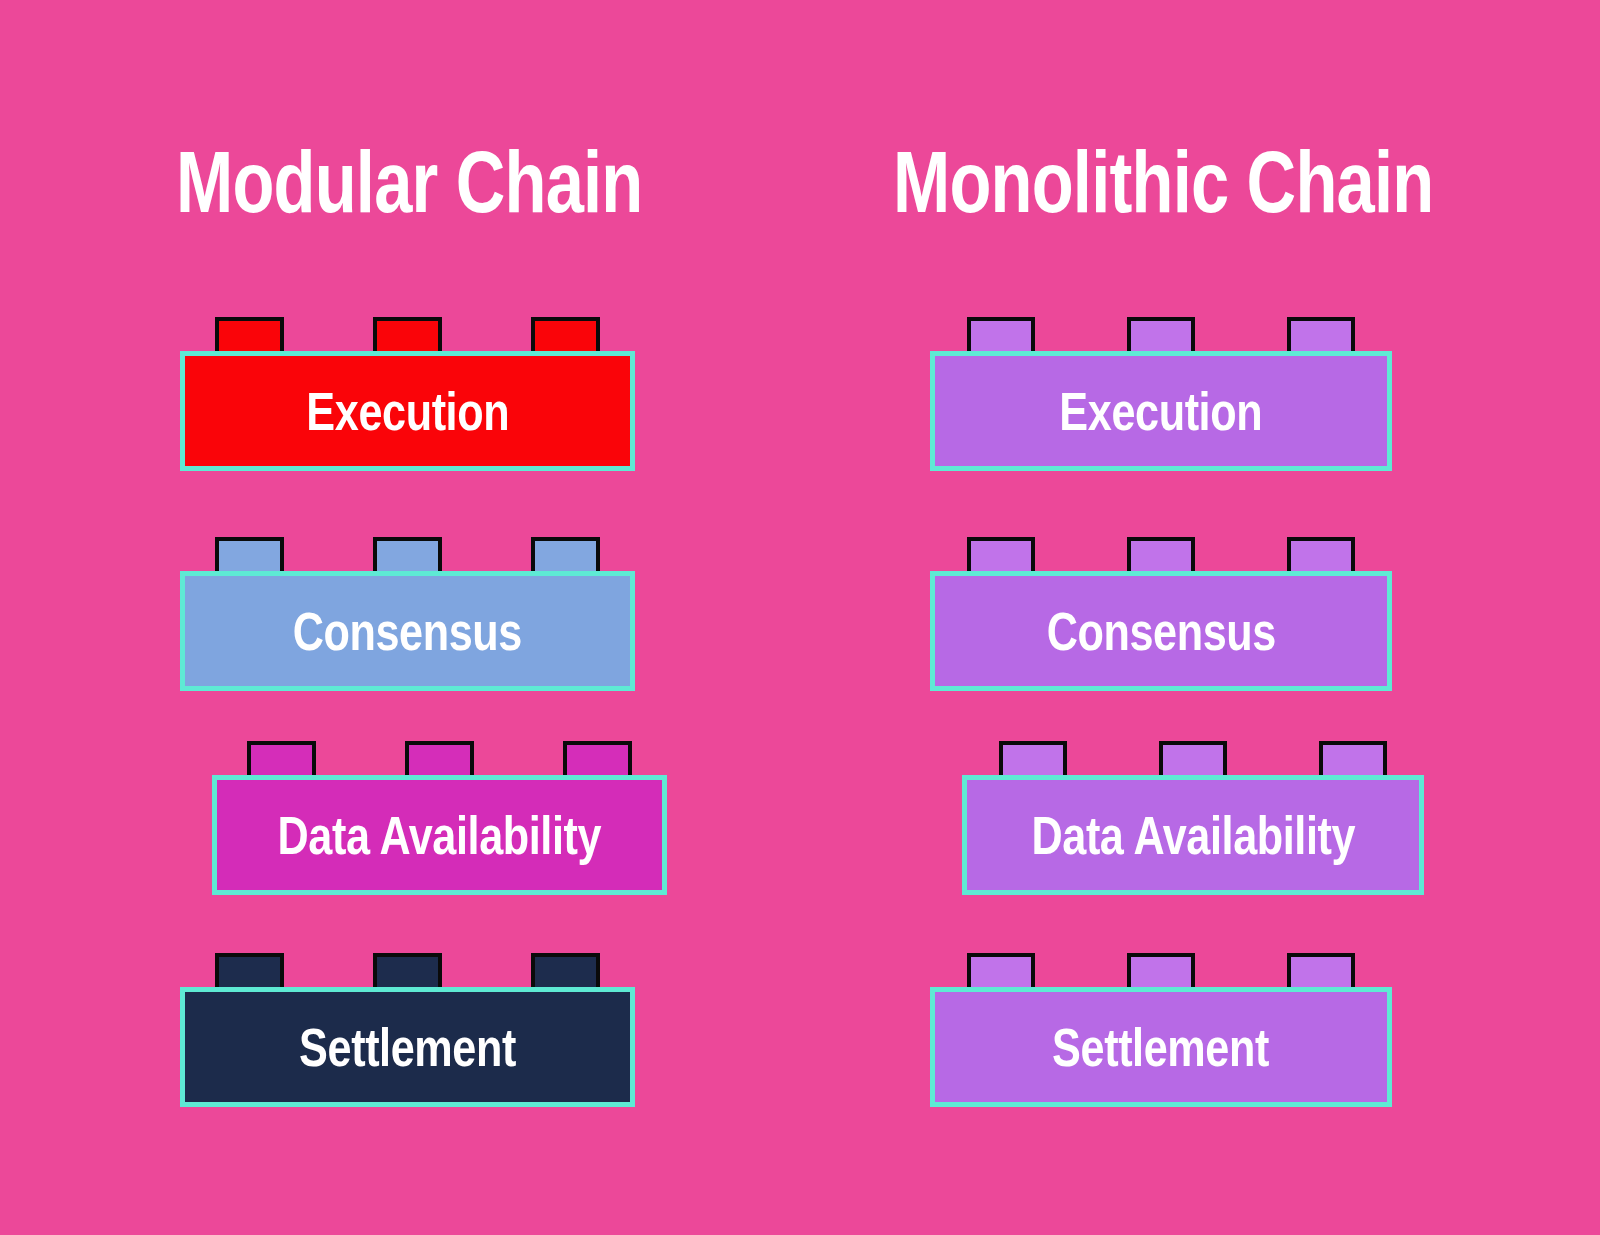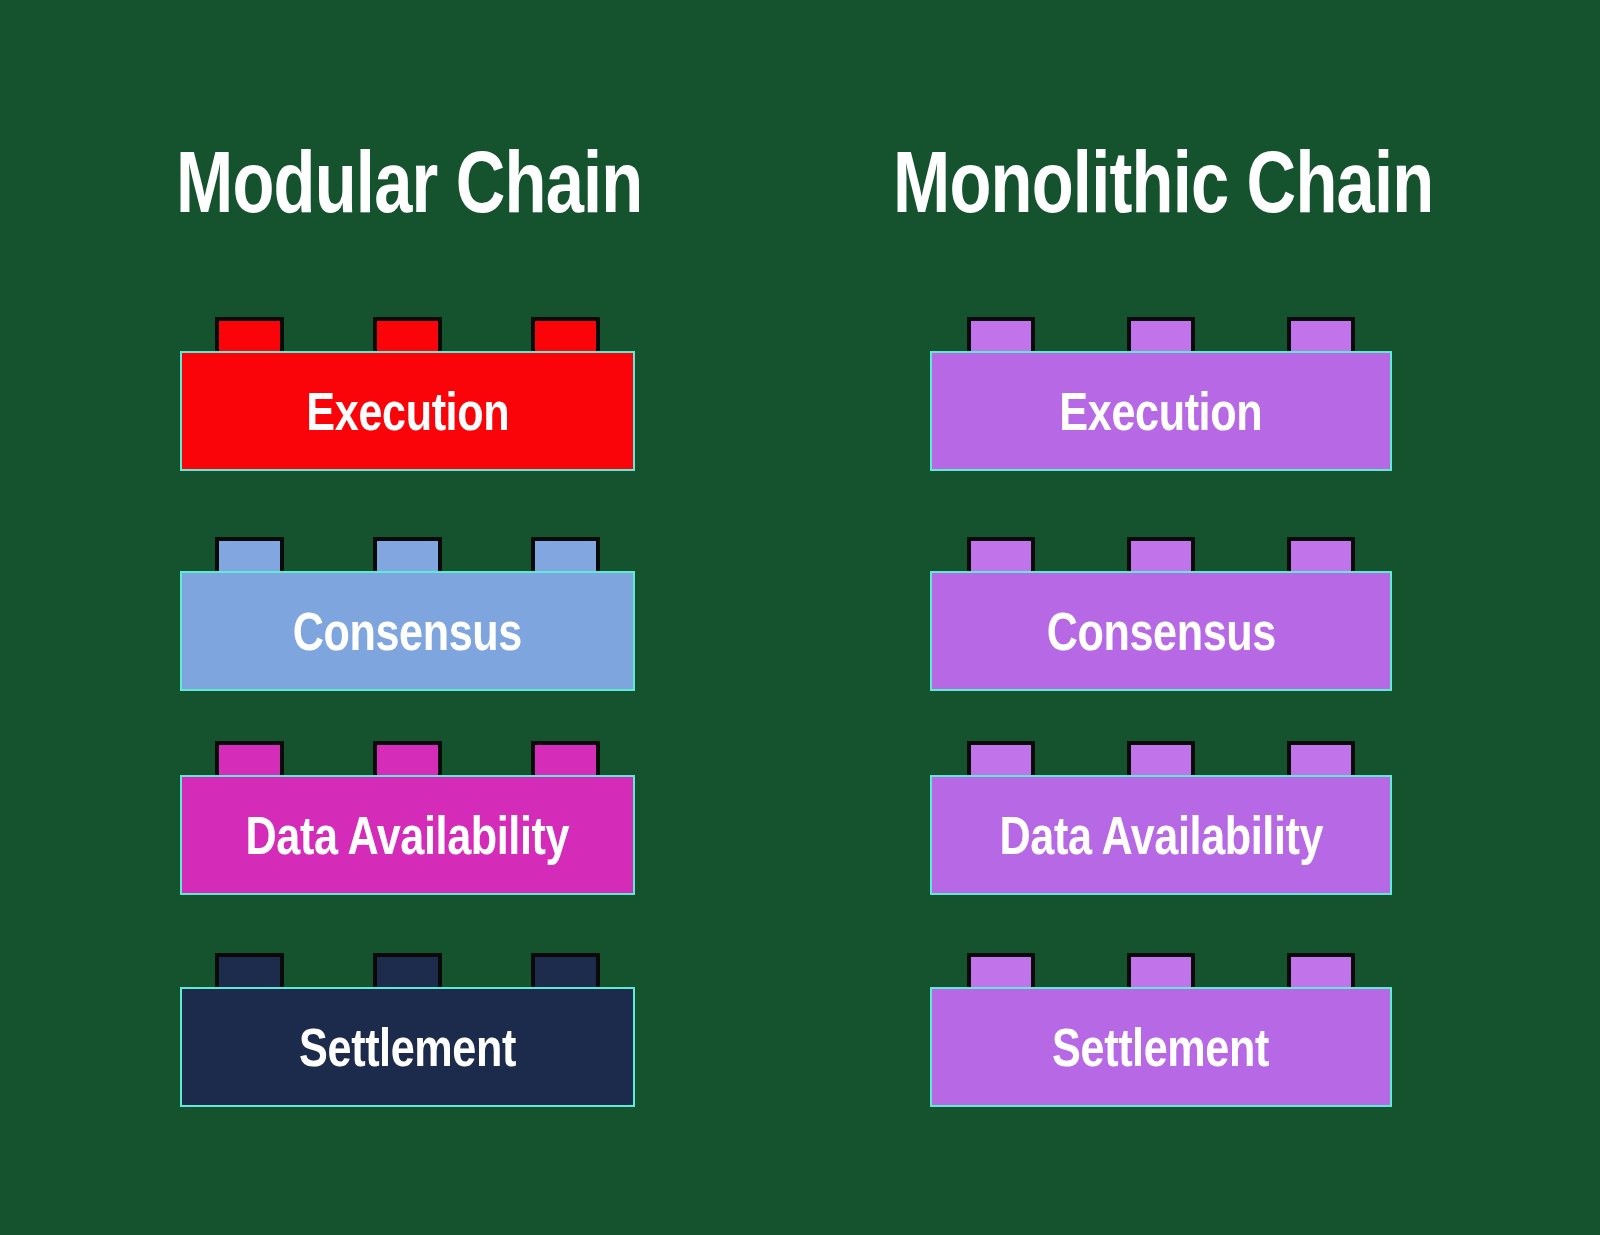--- a/index.html
+++ b/index.html
@@ -21,59 +21,59 @@
     transform-origin:left top;
   }
   .title-left{left:176px;}
   .title-right{left:893px;}
 
   .brick{position:absolute;}
   .col-left-brick{left:180px;width:455px;}
   .col-right-brick{left:930px;width:462px;}
   .row1{top:317px;}
   .row2{top:537px;}
-  .row3{top:741px;}
+  .row3{top:741px;margin-left:32px;}
   .row4{top:953px;text-align:right;}
 
   .studs{
     display:flex;
     justify-content:space-between;
     height:34px;
     box-sizing:border-box;
   }
   .col-left-brick .studs{padding:0 35px;}
   .col-right-brick .studs{padding:0 37px;}
   .stud{
     width:69px;
     box-sizing:border-box;
     border:4px solid #0A0A0A;
     border-bottom:none;
   }
   .col-right-brick .stud{width:68px;}
   .brick-body{
     height:120px;
     box-sizing:border-box;
-    border:2px solid #5eead4;
+    border:5px solid #5eead4;
     display:flex;
     align-items:center;
     justify-content:center;
   }
   .brick-label{
     font-size:54px;
     font-weight:bold;
     line-height:1;
     letter-spacing:-0.5px;
     white-space:nowrap;
     transform:scaleX(0.8);
   }
 </style>
 </head>
 <body>
 
-<div class="canvas" style="background-color: #14532d;">
+<div class="canvas" style="background-color: #ec4899;">
 
   <div class="col-title title-left" style="color: rgb(255, 255, 255);">Modular Chain</div>
   <div class="col-title title-right" style="color: rgb(255, 255, 255);">Monolithic Chain</div>
 
   <div class="brick col-left-brick row1">
     <div class="studs">
       <span class="stud" style="background-color: rgb(250, 4, 9);"></span>
       <span class="stud" style="background-color: rgb(250, 4, 9);"></span>
       <span class="stud" style="background-color: rgb(250, 4, 9);"></span>
     </div>

